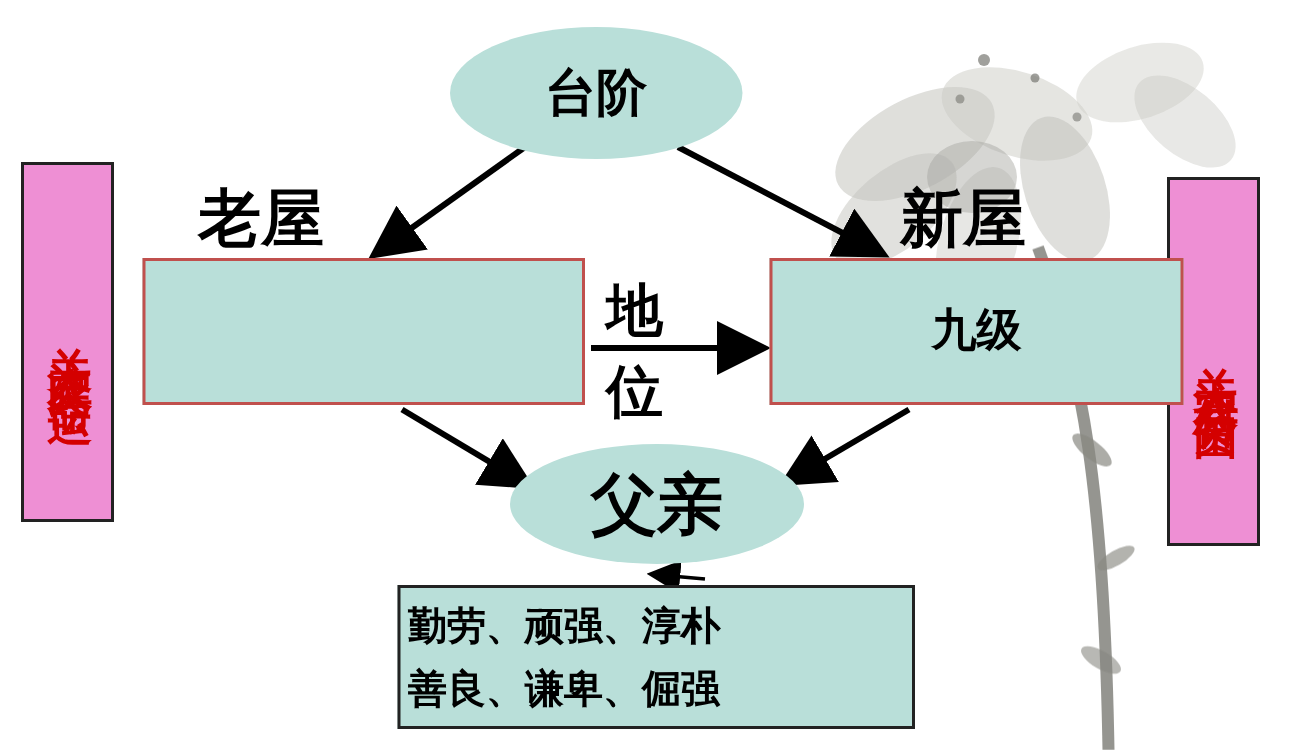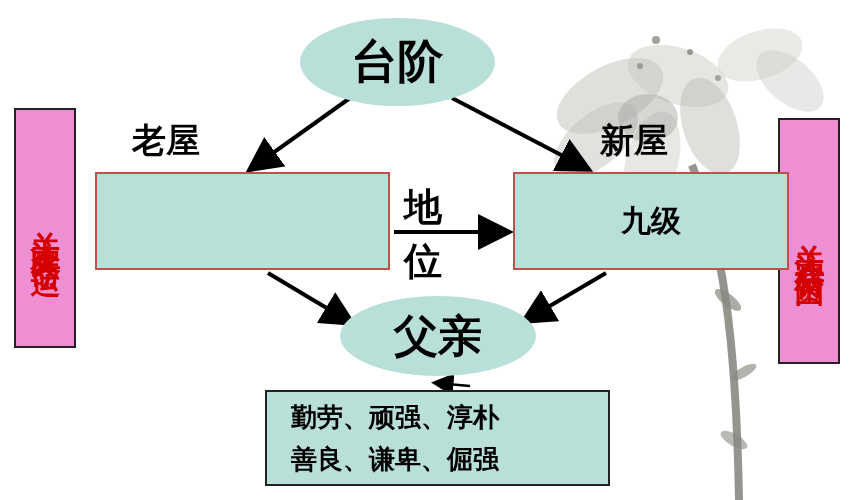--- a/index.html
+++ b/index.html
@@ -9,51 +9,51 @@
     font-family:"Liberation Sans","DejaVu Sans",sans-serif;
   }
   .layer{position:absolute;left:0;top:0;width:866px;height:500px;}
   .flower-layer{z-index:0;}
   .arrow-layer{z-index:1;pointer-events:none;}
   .node{position:absolute;z-index:2;box-sizing:border-box;display:flex;align-items:center;justify-content:center;}
   .ellipse{
     background:#b9dfd9;border-radius:50%;
     font-weight:bold;color:#000;
   }
-  .ellipse.title-node{left:300px;top:18px;width:195px;height:88px;font-size:46px;font-family:Liberation Serif, serif;}
+  .ellipse.title-node{left:300px;top:18px;width:195px;height:88px;font-size:34px;font-family:Liberation Serif, serif;}
   .ellipse.father-node{left:340px;top:296px;width:196px;height:80px;font-size:44px;}
   .teal-box{
     background:#b9dfd9;border:2px solid #c0504d;color:#000;
     font-weight:bold;font-size:30px;line-height:44px;text-align:center;
     flex-direction:column;
   }
   .left-box{left:95px;top:172px;width:295px;height:98px;}
   .right-box{left:513px;top:172px;width:276px;height:98px;}
   .side-box{
     background:#ee8fd4;border:2px solid #222;color:#d40000;
     font-weight:bold;font-size:30px;
     writing-mode:vertical-rl;text-orientation:upright;letter-spacing:7px;
   }
   .side-left{left:14px;top:108px;width:62px;height:240px;}
   .side-right{left:778px;top:118px;width:62px;height:246px;}
   .house-label{
-    position:absolute;z-index:2;font-weight:bold;font-size:34px;color:#000;
+    position:absolute;z-index:2;font-weight:bold;font-size:42px;color:#000;
   }
   .old-house{left:132px;top:118px;}
   .new-house{left:600px;top:118px;}
   .status-char{
     position:absolute;z-index:2;font-weight:bold;font-size:38px;color:#000;
   }
   .status-top{left:404px;top:182px;}
   .status-bottom{left:404px;top:236px;}
   .traits-box{
     left:265px;top:390px;width:345px;height:96px;
     background:#b9dfd9;border:2px solid #222;color:#000;
     font-weight:bold;font-size:26px;line-height:42px;
-    flex-direction:column;align-items:flex-start;padding-left:24px;
+    flex-direction:column;align-items:flex-start;padding-left:5px;
   }
 </style>
 </head>
 <body>
 
 <svg class="layer flower-layer" viewBox="0 0 866 500">
   <g opacity="0.8">
     <g transform="translate(648,118)">
       <ellipse cx="-38" cy="-22" rx="58" ry="30" transform="rotate(-28 -38 -22)" fill="#b6b6ae" opacity="0.55"></ellipse>
       <ellipse cx="30" cy="-42" rx="52" ry="28" transform="rotate(18 30 -42)" fill="#bdbdb5" opacity="0.5"></ellipse>

